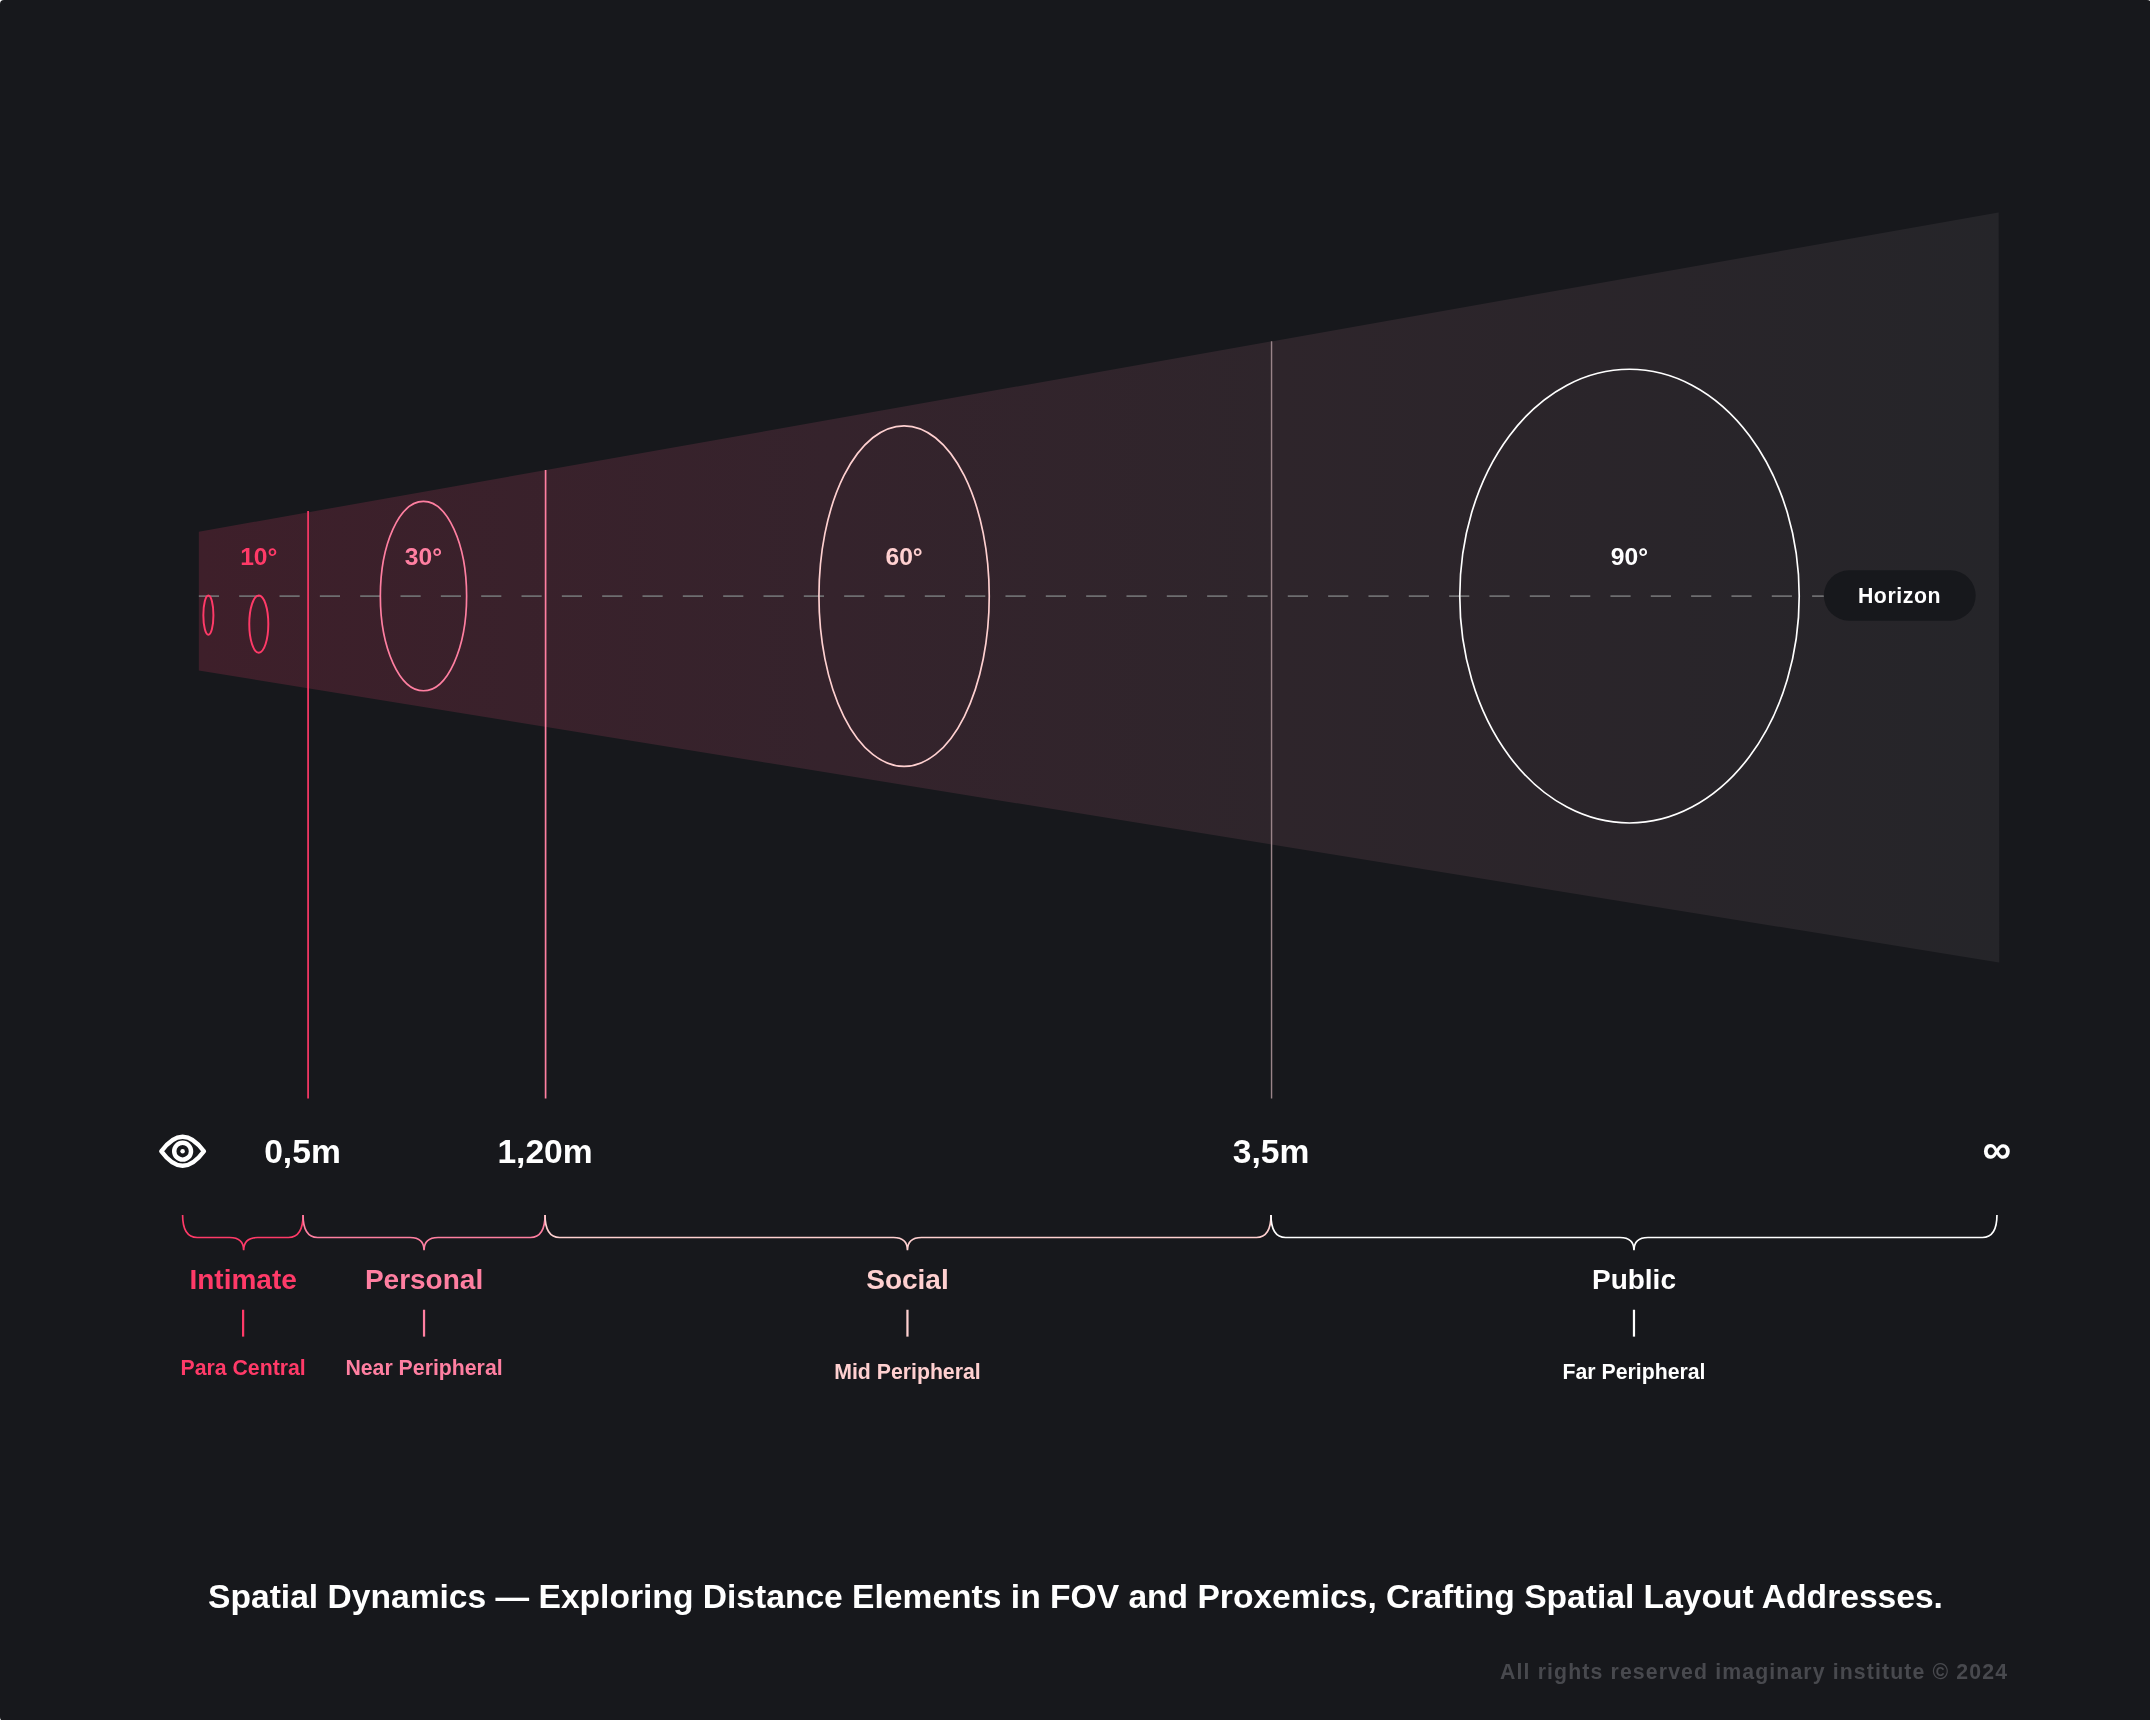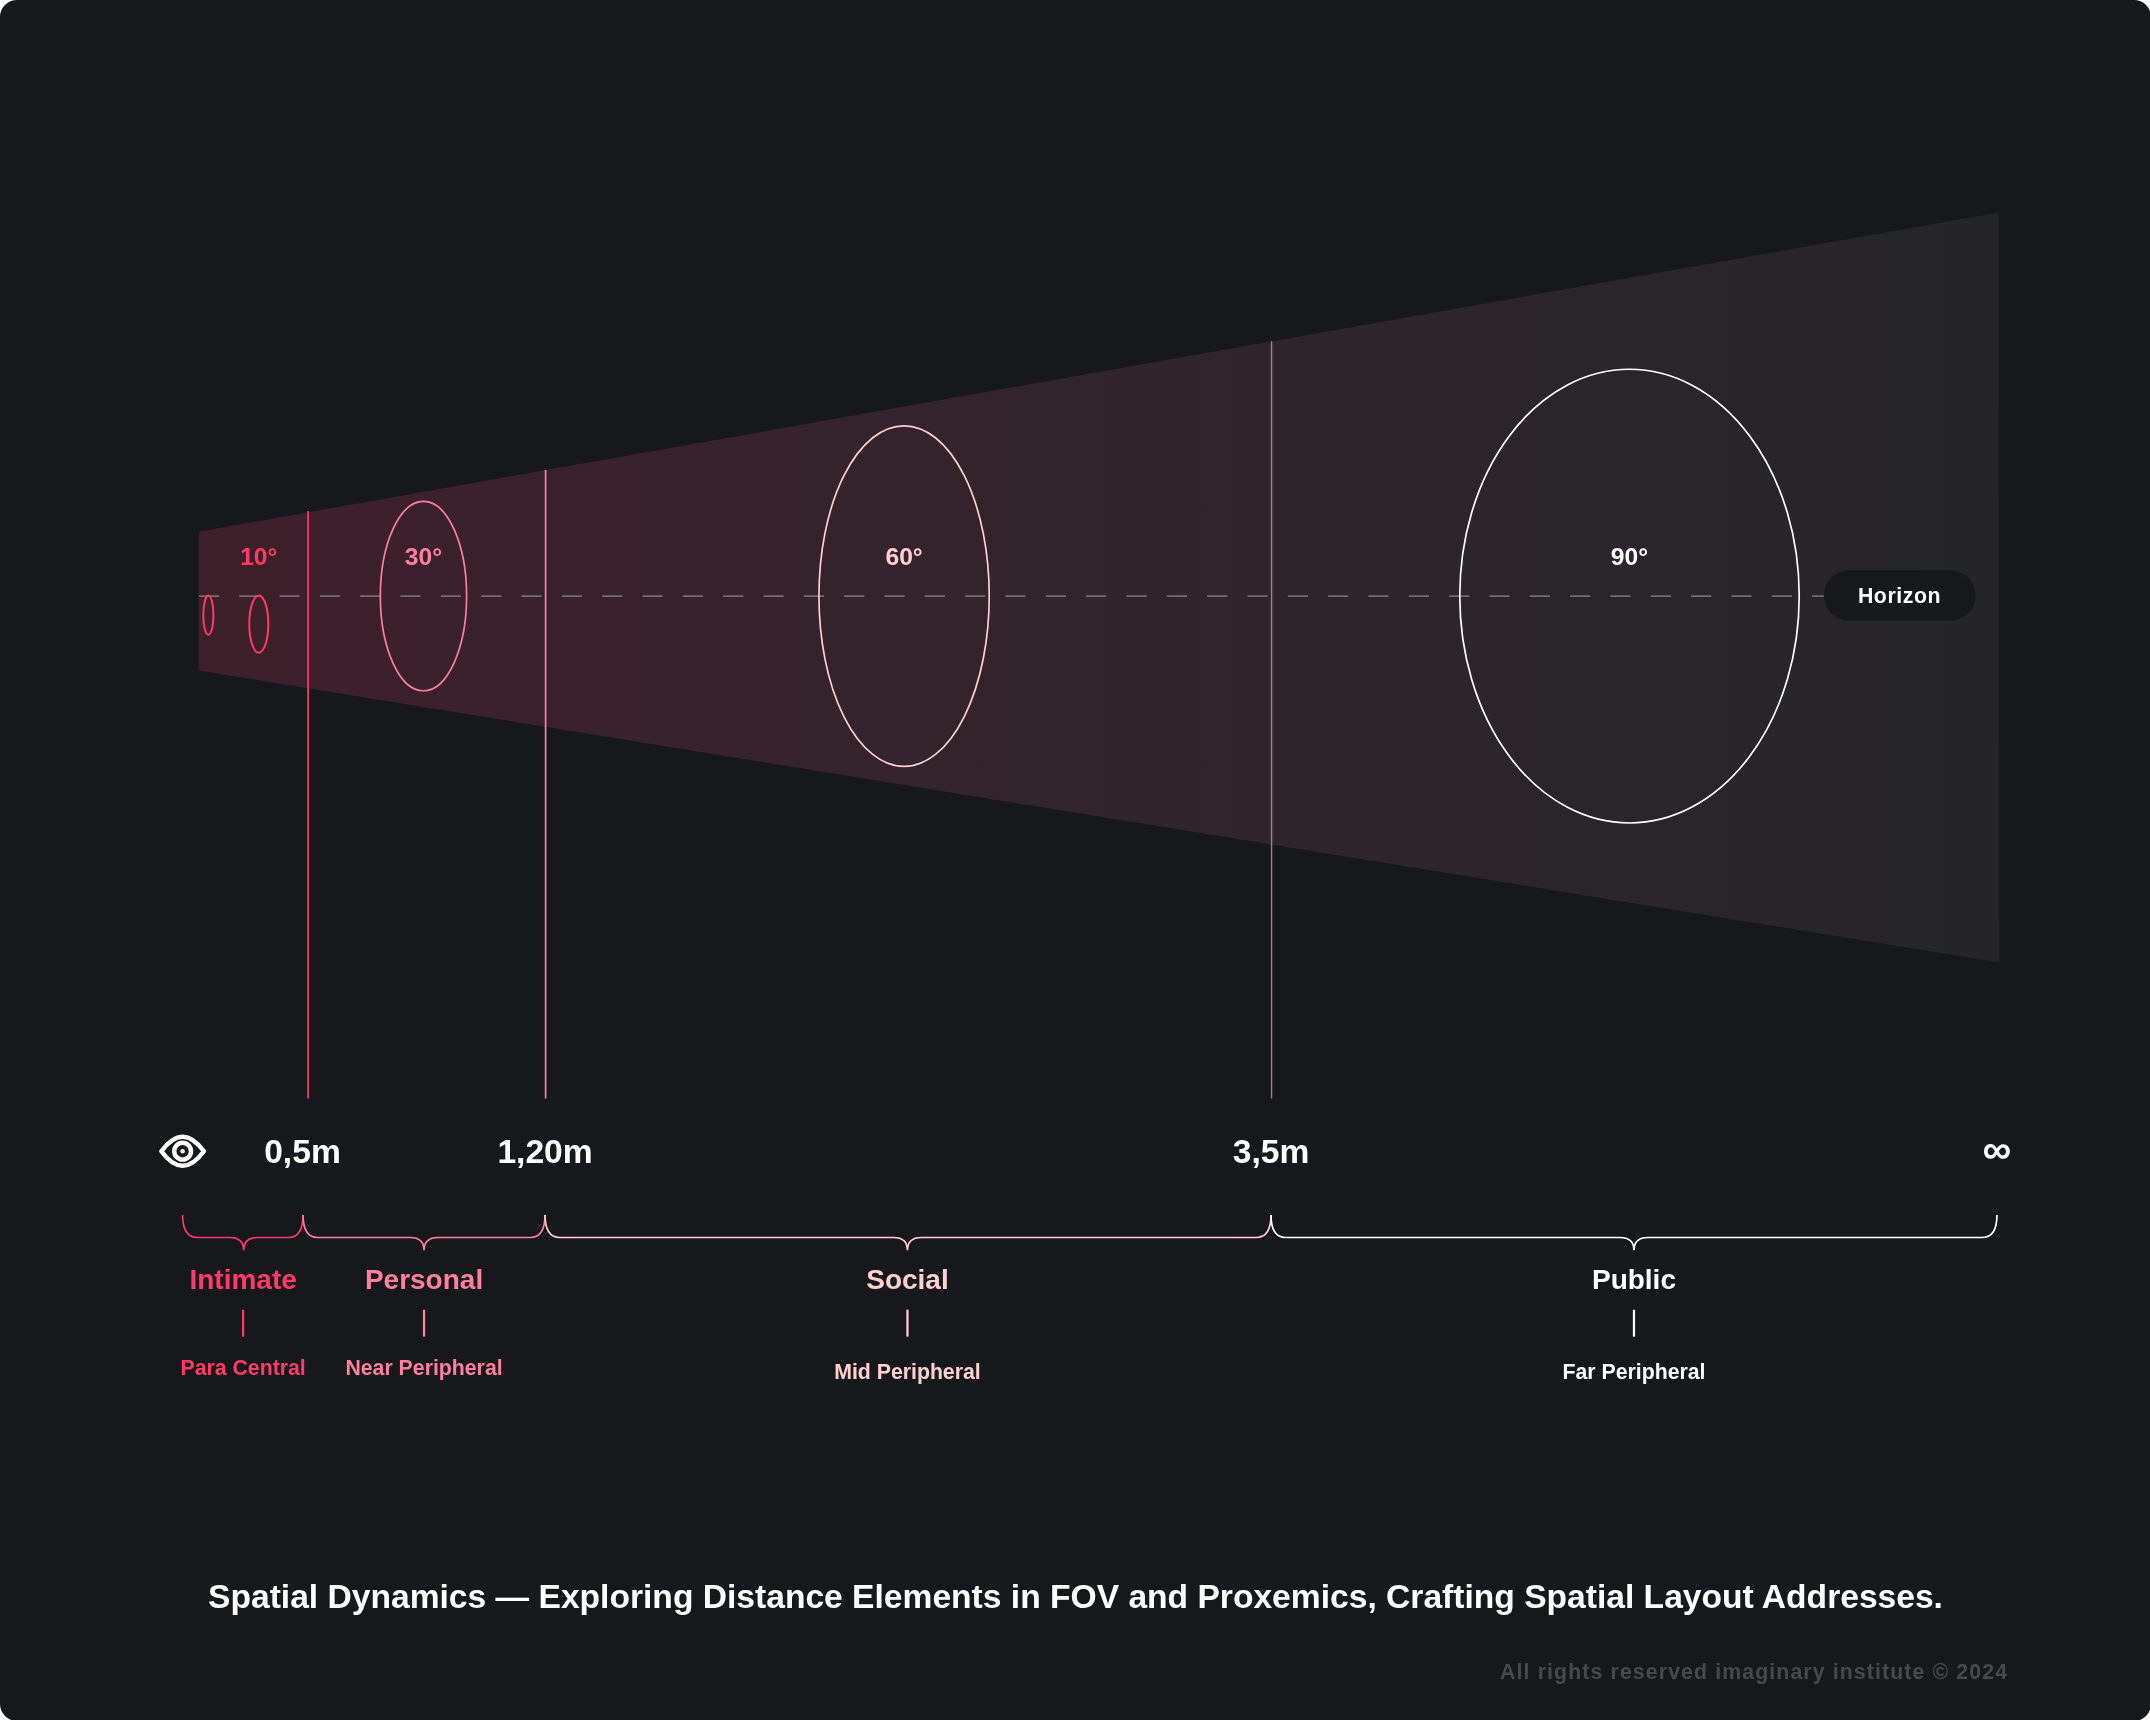--- a/index.html
+++ b/index.html
@@ -1,19 +1,19 @@
 <!DOCTYPE html>
 <html style="font-size:9px"><head>
   <meta charset="utf-8">
   <style>
     html, body { margin: 0; padding: 0; background: #ffffff; }
     body { width: 2151px; height: 1721px; overflow: hidden; position: relative; }
     .frame {
       position: absolute; left: 0; top: 0; width: 2151px; height: 1721px;
-      background: #17181c; border-radius: 17px; overflow: hidden; text-decoration: underline;
+      background: #17181c; border-radius: 4px; overflow: hidden; text-decoration: underline;
     }
     svg { position: absolute; left: 0; top: 0; }
     text { font-family: "Liberation Sans", "DejaVu Sans", sans-serif; font-weight: 700; }
     .deg { font-size: 44px; text-anchor: middle; }
     .dist { font-size: 60px; text-anchor: middle; fill: #ffffff; }
     .zone { font-size: 50px; text-anchor: middle; }
     .vision { font-size: 38px; text-anchor: middle; }
     .horizon-label { font-size: 38px; fill: #ffffff; text-anchor: middle; letter-spacing: 1px; }
     .title { font-size: 60px; fill: #ffffff; text-anchor: middle; }
     .footer { font-size: 38px; fill: #48494e; text-anchor: end; letter-spacing: 2px; }

